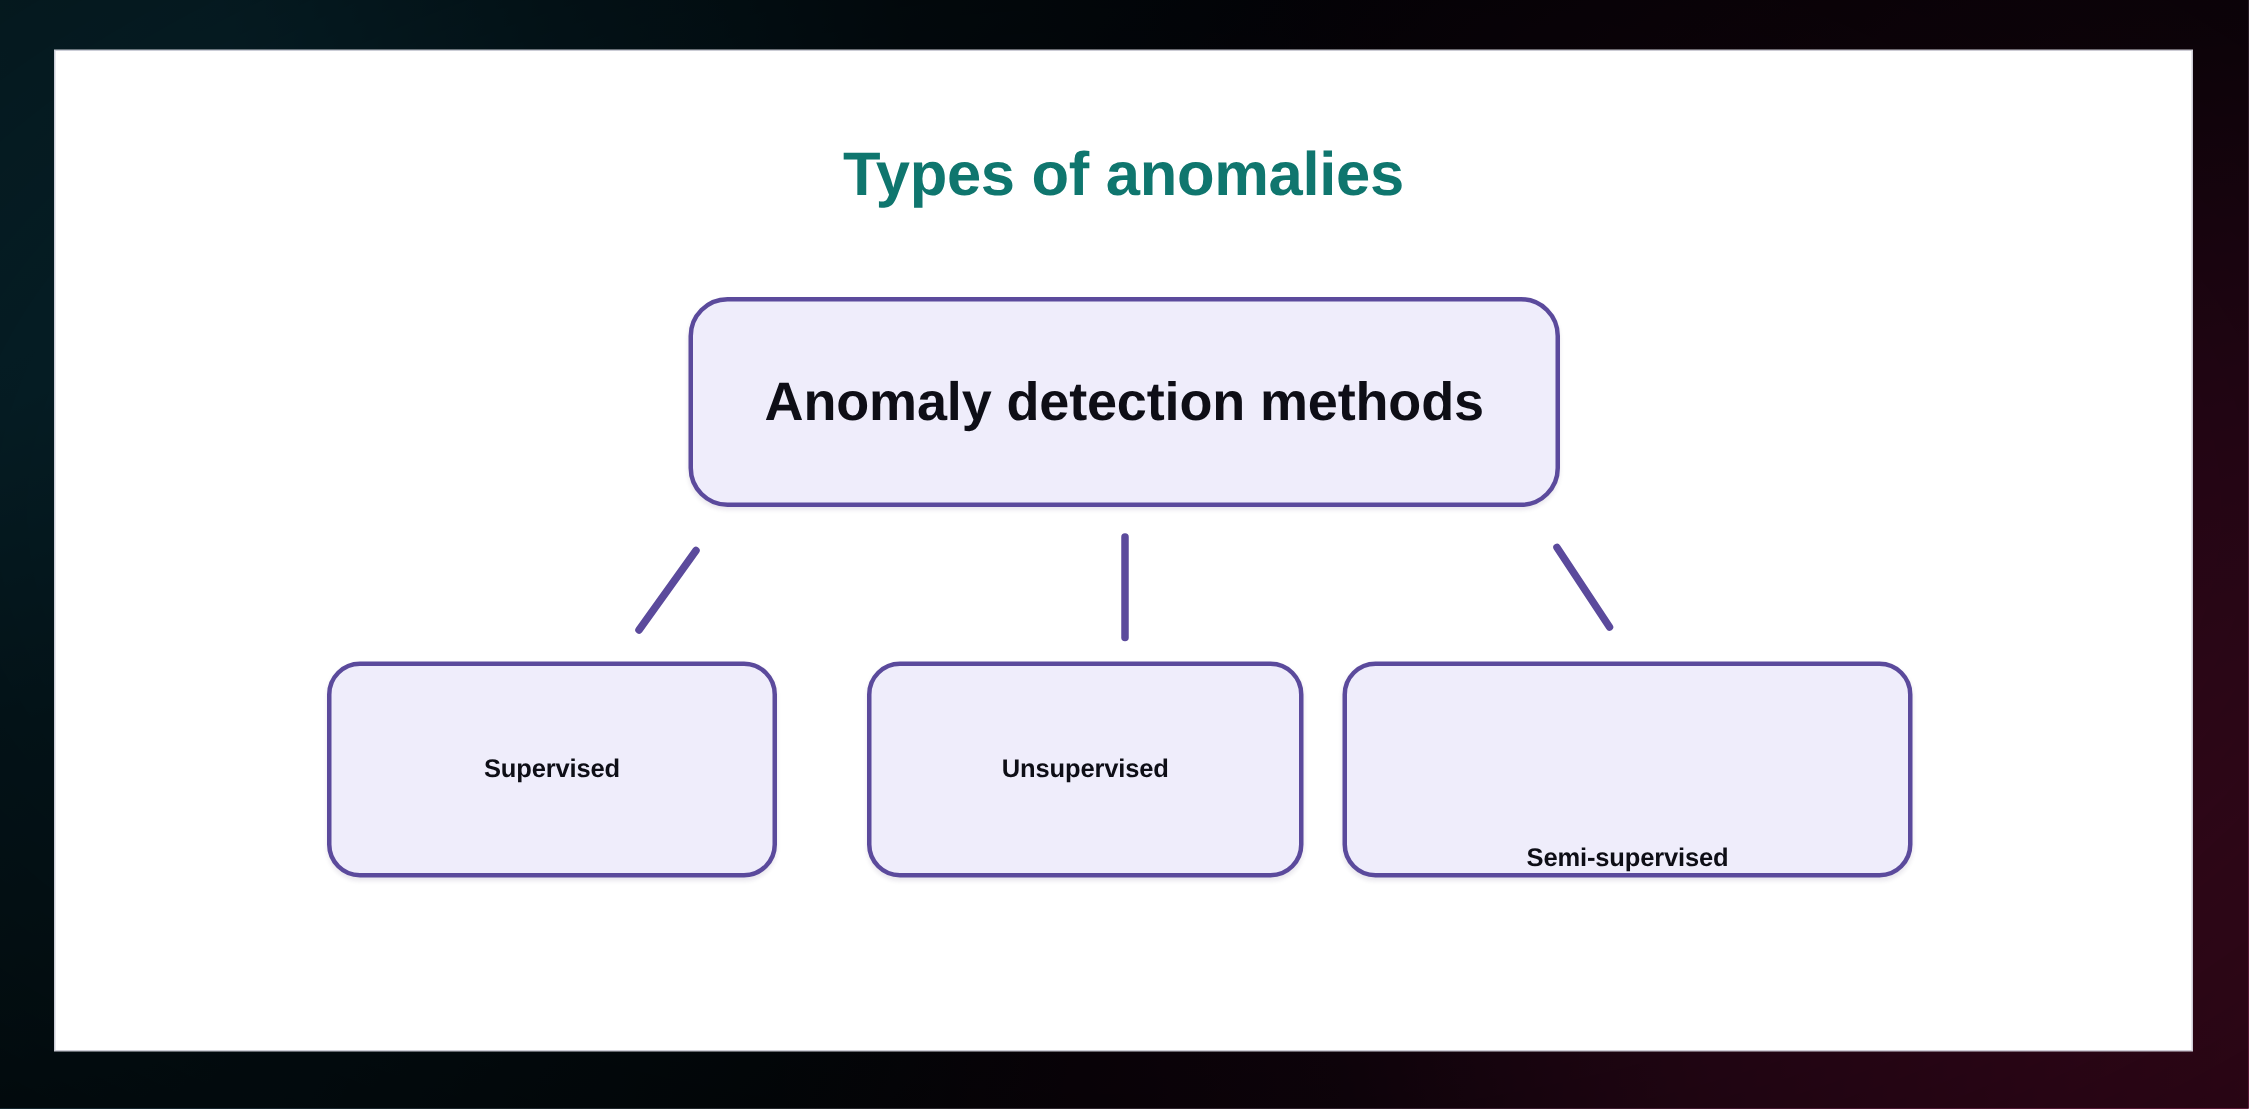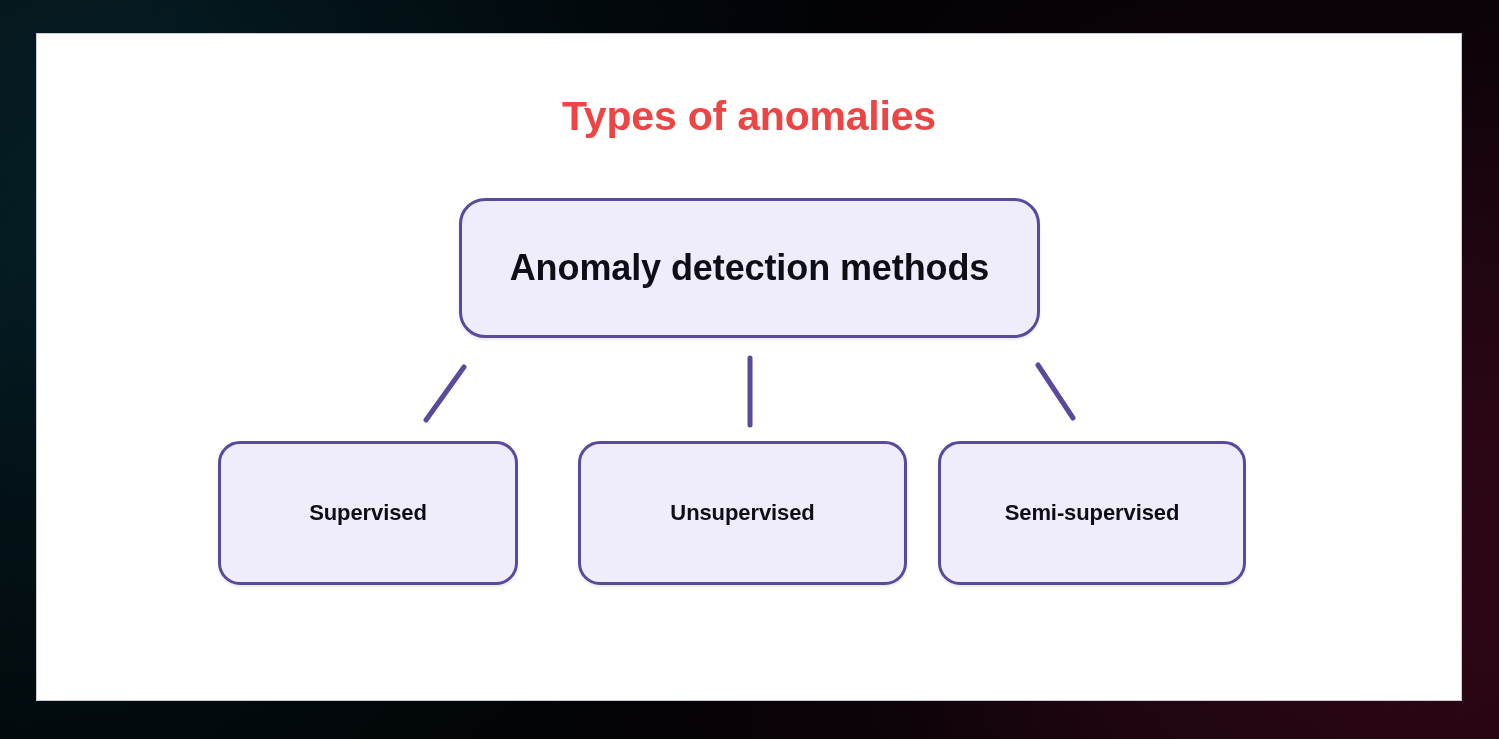--- a/index.html
+++ b/index.html
@@ -54,21 +54,21 @@
   
   .slide-title {
     position: absolute;
     left: 0;
     top: 59px;
     width: 1424px;
     text-align: center;
     font-size: 41px;
     font-weight: bold;
     letter-spacing: -0.2px;
-    color: #ef4444;
+    color: #0f766e;
   }
 
   
   .diagram {
     position: absolute;
     left: 0;
     top: 0;
     width: 1424px;
     height: 666px;
   }
@@ -78,42 +78,42 @@
     background: #efedfb;
     border: 3px solid #5b4a9c;
     border-radius: 22px;
     box-sizing: border-box;
     display: flex;
     align-items: center;
     justify-content: center;
     box-shadow: 0 2px 3px rgba(40,20,80,0.10);
   }
   .node span {
-    font-size: 22px;
+    font-size: 17px;
     font-weight: bold;
     color: #0e0e16;
     letter-spacing: -0.1px;
     line-height: 1.1;
   }
 
   
   .node-root {
     left: 422px;
     top: 164px;
     width: 581px;
     height: 140px;
     border-radius: 26px;
   }
   .node-root span { font-size: 36px; }
 
   
   .node-child { height: 144px; top: 407px; }
   .node-child-1 { left: 181px;  width: 300px; }
-  .node-child-2 { left: 541px;  width: 329px; }
-  .node-child-3 { left: 901px;  width: 308px; }
+  .node-child-2 { left: 541px;  width: 291px; }
+  .node-child-3 { left: 858px;  width: 380px; align-items: flex-end; }
 
   
   .connectors {
     position: absolute;
     left: 0;
     top: 0;
     width: 1424px;
     height: 666px;
     pointer-events: none;
   }

